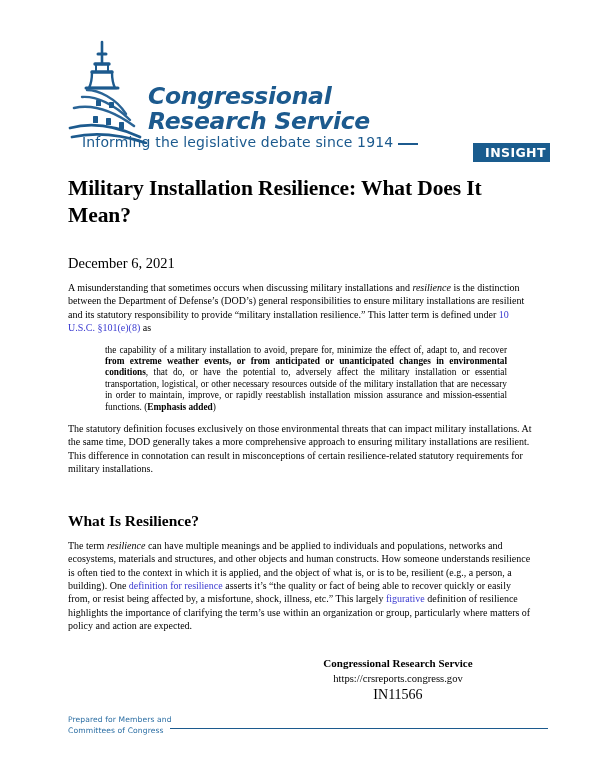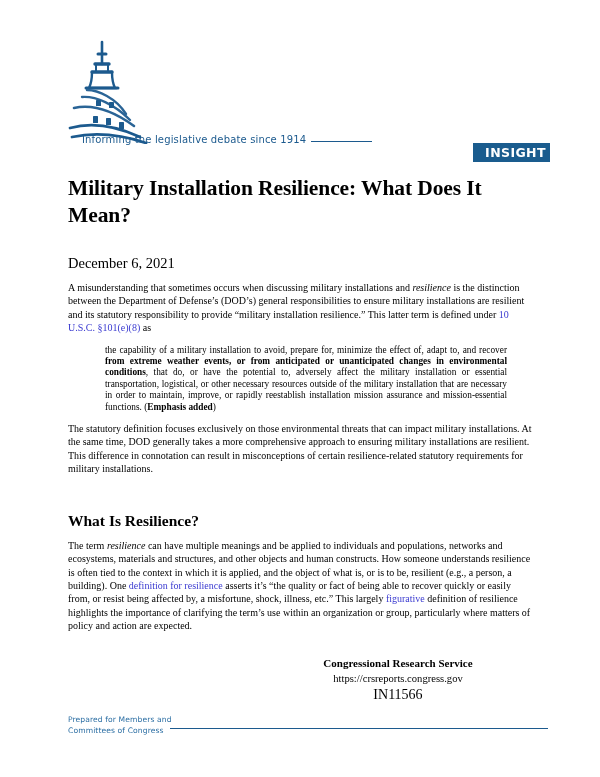--- a/index.html
+++ b/index.html
@@ -65,21 +65,21 @@
   .tagline-row {
     position: absolute;
     left: 82px;
     top: 96px;
     width: 290px;
     display: flex;
     align-items: center;
   }
   .tagline {
     font-family: "DejaVu Sans", sans-serif;
-    font-size: 10px;
+    font-size: 14px;
     color: #1c5a8e;
     white-space: nowrap;
     letter-spacing: 0.15px;
   }
   .tagline-rule {
     flex: 1;
     height: 1.6px;
     background: #1c5a8e;
     margin-left: 5px;
     margin-top: 4px;
@@ -260,20 +260,24 @@
           <rect x="38" y="78" width="5" height="7" rx="0.6"></rect>
           <rect x="51" y="82" width="5" height="7" rx="0.6"></rect>
         </g>
         <g fill="none" stroke="#1c5a8e" stroke-width="2.8" stroke-linecap="round">
 
           <path d="M2 88 C24 82 48 86 72 97"></path>
           <path d="M4 97 C28 92 54 95 78 103"></path>
         </g>
       </svg>
 
+      <div class="logo-wordmark">
+        <div class="wordmark-line">Congressional</div>
+        <div class="wordmark-line">Research Service</div>
+      </div>
     </div>
 
     <div class="tagline-row">
       <div class="tagline">Informing the legislative debate since 1914</div>
       <div class="tagline-rule"></div>
     </div>
 
     <div class="insight-badge">
       <span>INSIGHT</span>
     </div>

